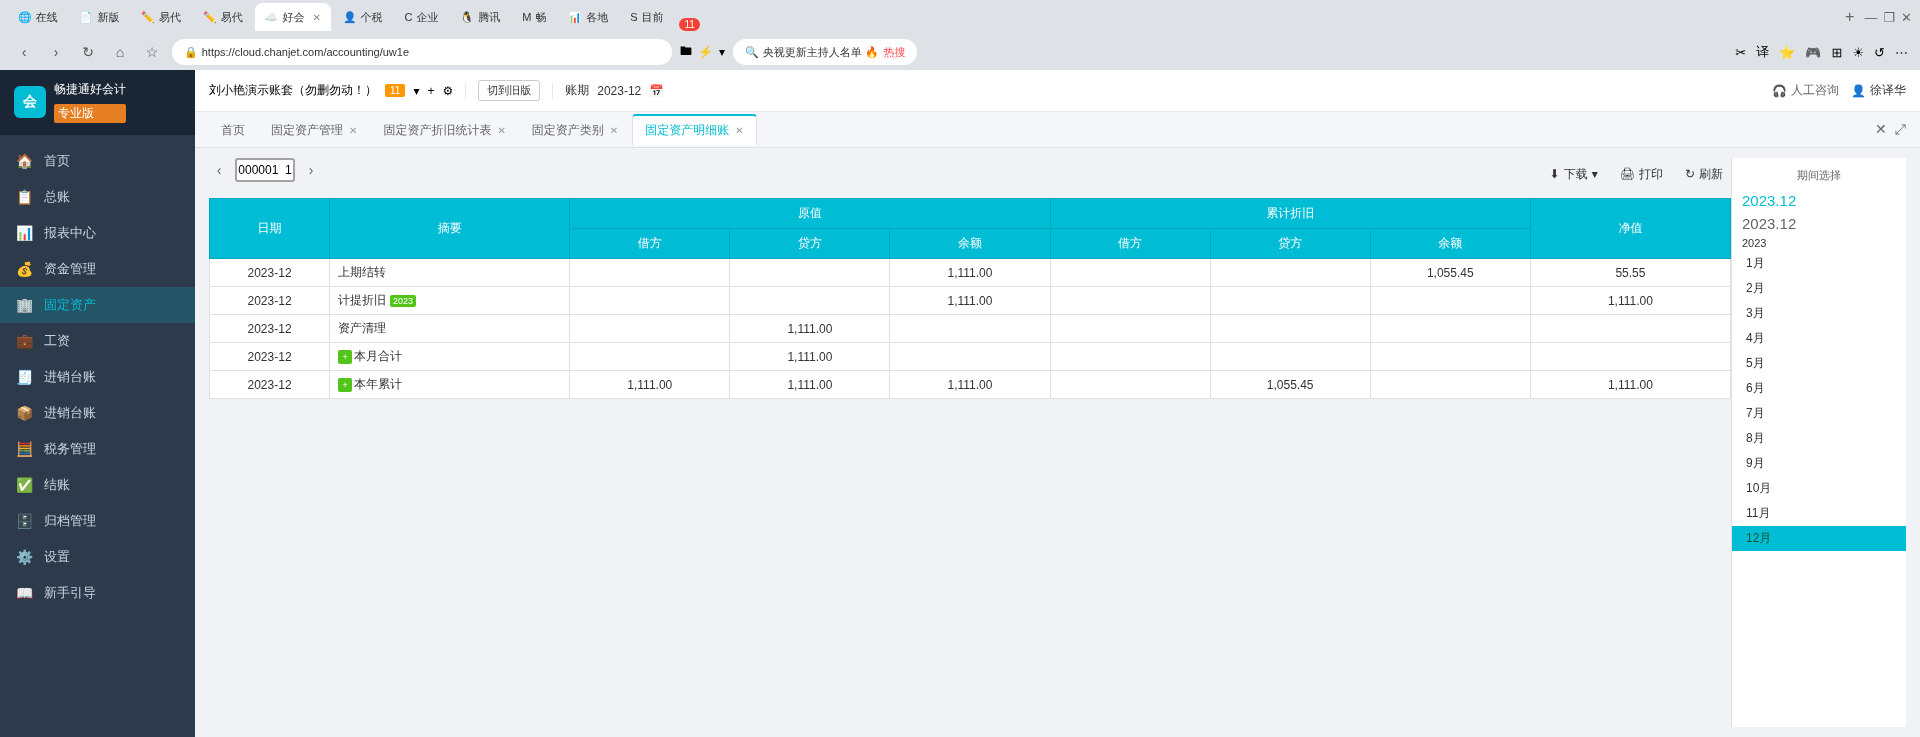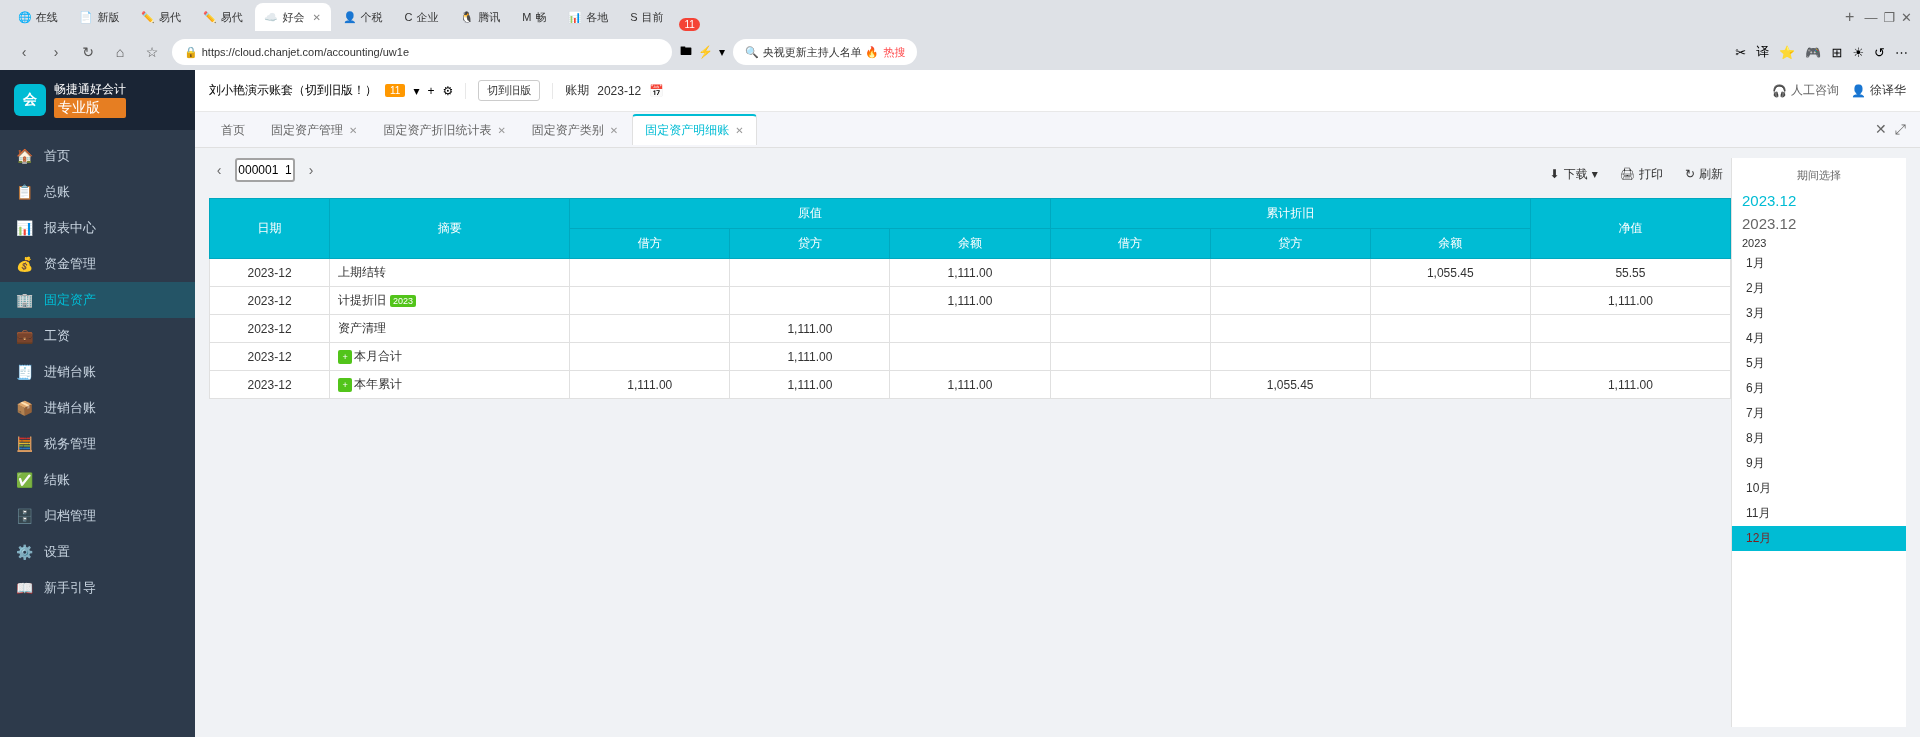--- a/index.html
+++ b/index.html
@@ -21,21 +21,21 @@
     .browser-actions { display: flex; align-items: center; gap: 10px; margin-left: auto; }
 
     
     .app-container { display: flex; height: calc(737px - 70px); }
 
     
     .sidebar { width: 195px; background: #2d3a4b; color: #fff; display: flex; flex-direction: column; flex-shrink: 0; }
     .sidebar-logo { display: flex; align-items: center; gap: 8px; padding: 12px 14px; background: #1a2535; }
     .logo-icon { width: 32px; height: 32px; background: #00bcd4; border-radius: 6px; display: flex; align-items: center; justify-content: center; font-size: 14px; color: white; font-weight: bold; }
     .logo-text { font-size: 12px; color: #fff; line-height: 1.3; }
-    .edition-badge { font-size: 14px; background: #e67e22; color: white; padding: 1px 4px; border-radius: 2px; margin-top: 0; }
+    .edition-badge { font-size: 12px; background: #e67e22; color: white; padding: 1px 4px; border-radius: 2px; margin-top: 6px; }
 
     .sidebar-nav { flex: 1; overflow-y: auto; padding: 8px 0; }
     .nav-item { display: flex; align-items: center; gap: 10px; padding: 9px 16px; cursor: pointer; color: #c8d4e0; font-size: 13px; }
     .nav-item.active { background: rgba(0,188,212,0.2); color: #00bcd4; }
     .nav-item .nav-icon { width: 18px; height: 18px; display: flex; align-items: center; justify-content: center; font-size: 14px; }
 
     
     .main-content { flex: 1; display: flex; flex-direction: column; background: #f0f2f5; overflow: hidden; }
 
     
@@ -73,21 +73,21 @@
     .ledger-table td { text-align: center; padding: 5px 8px; border: 1px solid #e0e0e0; background: #fff; color: #333; }
     .ledger-table td.amount { text-align: center; }
     .ledger-table td.label { text-align: left; }
     .row-icon { display: inline-flex; width: 14px; height: 14px; background: #52c41a; color: white; font-size: 9px; align-items: center; justify-content: center; border-radius: 2px; margin-right: 2px; }
 
     
     .period-panel { width: 175px; background: #fff; border-left: 1px solid #e0e0e0; padding: 6px 0; flex-shrink: 0; overflow-y: auto; }
     .period-header { font-size: 11px; color: #666; padding: 4px 10px 6px; text-align: center; }
     .period-year { font-size: 11px; color: #333; padding: 2px 10px; font-weight: 500; }
     .period-month-item { display: flex; align-items: center; padding: 4px 14px; cursor: pointer; font-size: 12px; color: #333; }
-    .period-month-item.active { background: #00bcd4; color: #7f1d1d; border-radius: 0; }
+    .period-month-item.active { background: #00bcd4; color: #14532d; border-radius: 0; }
     .period-date-item { font-size: 15px; color: #00bcd4; padding: 3px 10px; cursor: pointer; }
 
     
     ::-webkit-scrollbar { width: 4px; height: 4px; }
     ::-webkit-scrollbar-thumb { background: #ccc; border-radius: 2px; }
   </style>
 </head>
 <body>
 
 <div class="browser-chrome">
@@ -246,21 +246,21 @@
         <div class="nav-item">
           <span class="nav-icon">📖</span>
           <span>新手引导</span>
         </div>
       </div>
   </div>
 
   <div class="main-content">
 
     <div class="top-bar">
-      <span>刘小艳演示账套（切到旧版！）</span>
+      <span>刘小艳演示账套（勿删勿动！）</span>
       <span class="account-badge">11</span>
       <span style="cursor:pointer;">▾</span>
       <span style="cursor:pointer;">+</span>
       <span style="cursor:pointer;">⚙</span>
       <div class="top-bar-divider"></div>
       <button class="switch-btn">切到旧版</button>
       <div class="top-bar-divider"></div>
       <span class="period-label">账期</span>
       <span class="period-value">2023-12</span>
       <span style="cursor:pointer;">📅</span>

